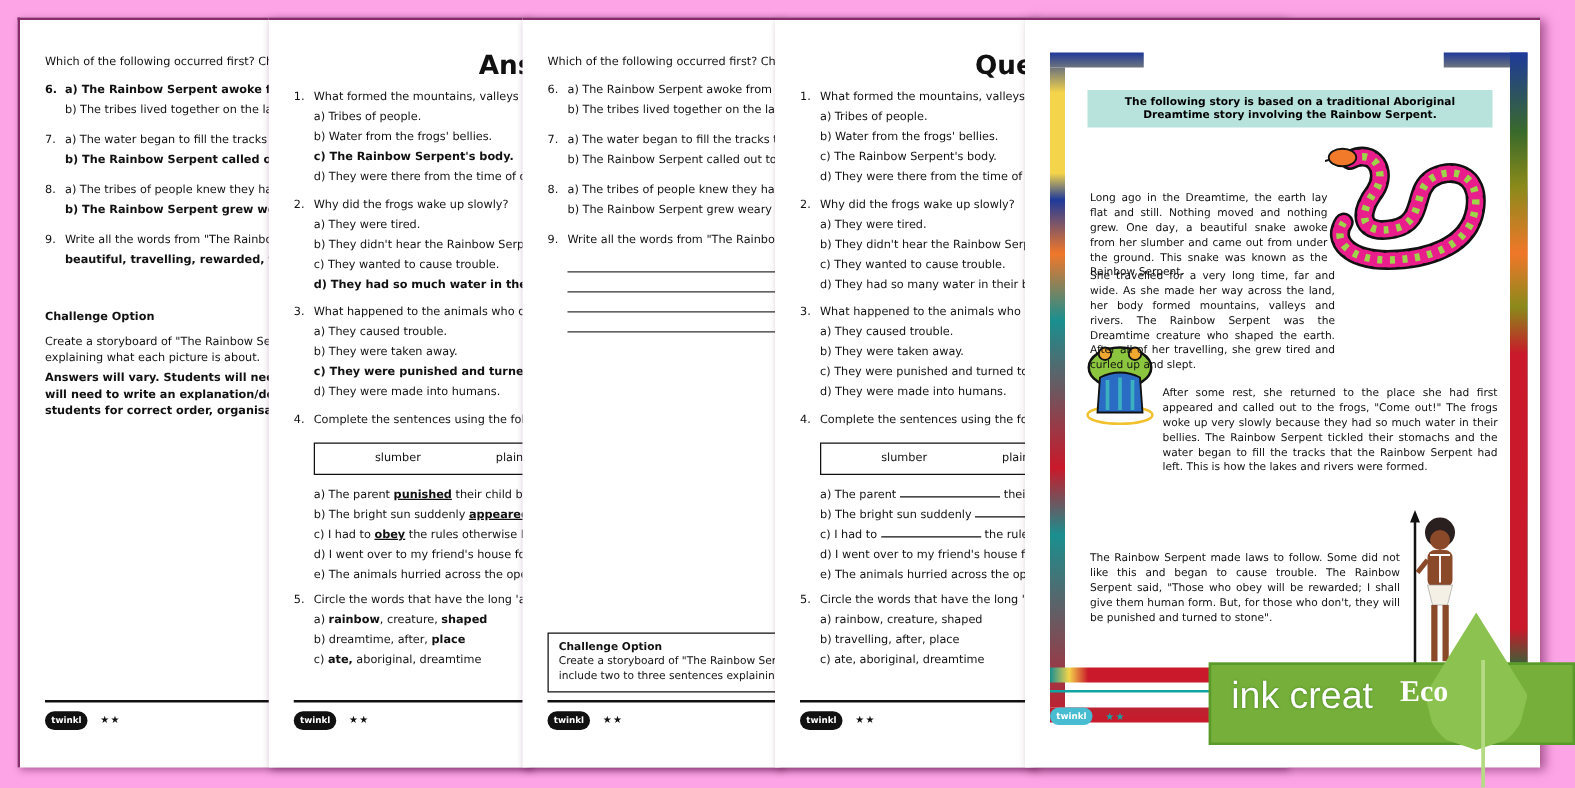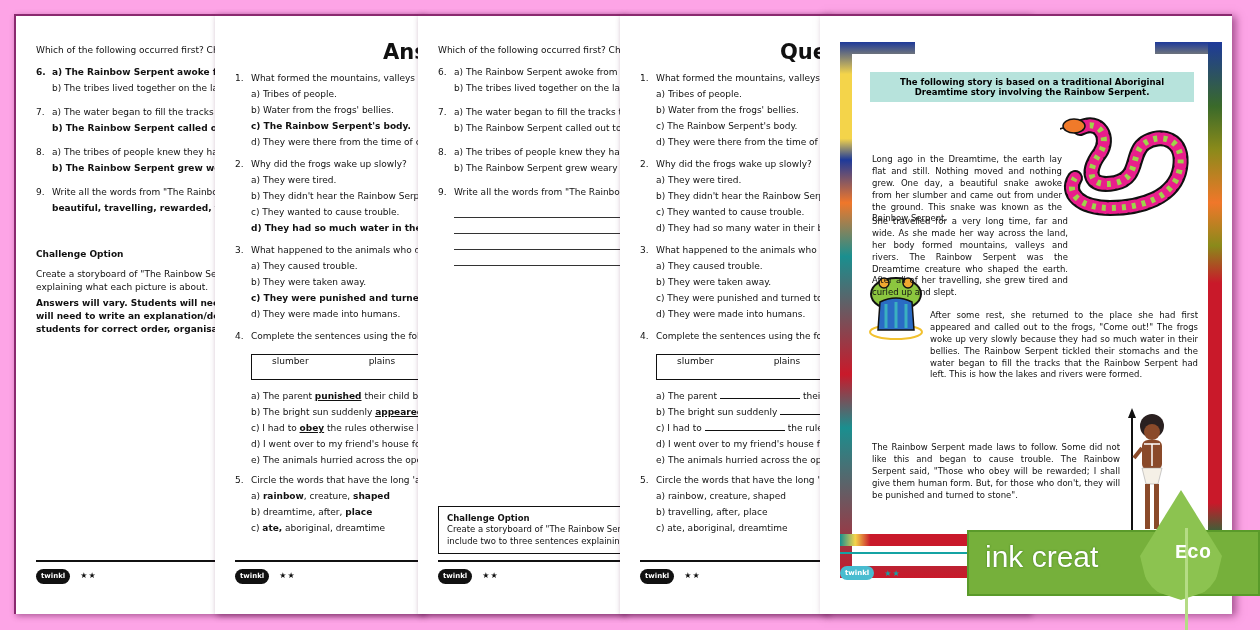--- a/index.html
+++ b/index.html
@@ -21,21 +21,21 @@
   .q-block { position: absolute; left: 20px; right: 0; }
   .big-title { position: absolute; top: 22px; font-weight: bold; font-size: 21px; color: #111; }
   .row { white-space: nowrap; height: 16px; }
   .num { display: inline-block; width: 16px; }
   .ind { padding-left: 16px; }
   .gap { height: 8px; }
   .b { font-weight: bold; }
   .u { font-weight: bold; text-decoration: underline; }
   .blank { display: inline-block; width: 80px; border-bottom: 1px solid #111; margin: 0 3px; }
 
-  .wordbox { border: 1px solid #111; height: 26px; display: flex; align-items: flex-start; margin: 8px 0 10px 16px; width: 300px; }
+  .wordbox { border: 1px solid #111; height: 26px; display: flex; align-items: center; margin: 8px 0 10px 16px; width: 300px; padding-left: 28px; }
   .wordbox span { margin-left: 20px; margin-right: 40px; }
 
   .writelines div { border-bottom: 1px solid #333; width: 300px; height: 16px; }
 
   .footer { position: absolute; left: 20px; right: 0; bottom: 30px; border-top: 2px solid #111; padding-top: 7px; display: flex; align-items: center; gap: 10px; }
   .logo { background: #111; color: #fff; font-size: 7px; font-weight: bold; border-radius: 8px; padding: 3px 5px; text-align: center; }
   .stars { font-size: 8px; letter-spacing: 1px; }
 
   .challenge-box { position: absolute; left: 20px; top: 490px; width: 300px; border: 1px solid #111; padding: 6px 8px; font-size: 8.5px; }
 
@@ -52,21 +52,21 @@
   .intro-box { position: absolute; top: 56px; left: 50px; width: 324px; background: #b7e3dc; text-align: center; font-weight: bold; font-size: 8.5px; padding: 5px 6px; }
   .story { position: absolute; font-size: 8.5px; line-height: 1.4; color: #111; margin-top: 32px; }
   .story p { margin-bottom: 5px; text-align: justify; }
 
   .teal-line { position: absolute; left: 20px; right: 30px; bottom: 60px; height: 2px; background: #14a3a3; }
   .logo-teal { background: #48bcd0; }
 
   .eco { position: absolute; left: 967px; top: 530px; width: 293px; height: 66px; background: #76b03b; border: 2px solid #5a9a2a; z-index: 10; }
   .eco-text { position: absolute; left: 16px; top: 8px; font-size: 30px; color: #fff; font-family: "Liberation Sans", sans-serif; text-shadow: 0 0 2px #3c7a1a; }
   .eco-leaf { position: absolute; left: 1140px; top: 490px; width: 82px; height: 110px; background: #8cc350; border-radius: 50% 50% 50% 50% / 60% 60% 40% 40%; z-index: 11; clip-path: polygon(50% 0, 100% 60%, 90% 90%, 50% 100%, 10% 90%, 0 60%); }
-  .eco-label { position: absolute; left: 1175px; top: 541px; font-size: 20px; font-weight: bold; color: #fff; z-index: 12; font-family: Liberation Mono, monospace; }
+  .eco-label { position: absolute; left: 1120px; top: 541px; font-size: 24px; font-weight: bold; color: #fff; z-index: 12; font-family: Liberation Serif, serif; }
   .eco-stem { position: absolute; left: 1185px; top: 528px; width: 3px; height: 102px; background: #b5dc85; z-index: 11; }
 
   .illus { position: absolute; }
 </style>
 </head>
 <body>
 
 <div class="page p1">
   <div class="sheet">
     <div class="q-block" style="top:28px;">

